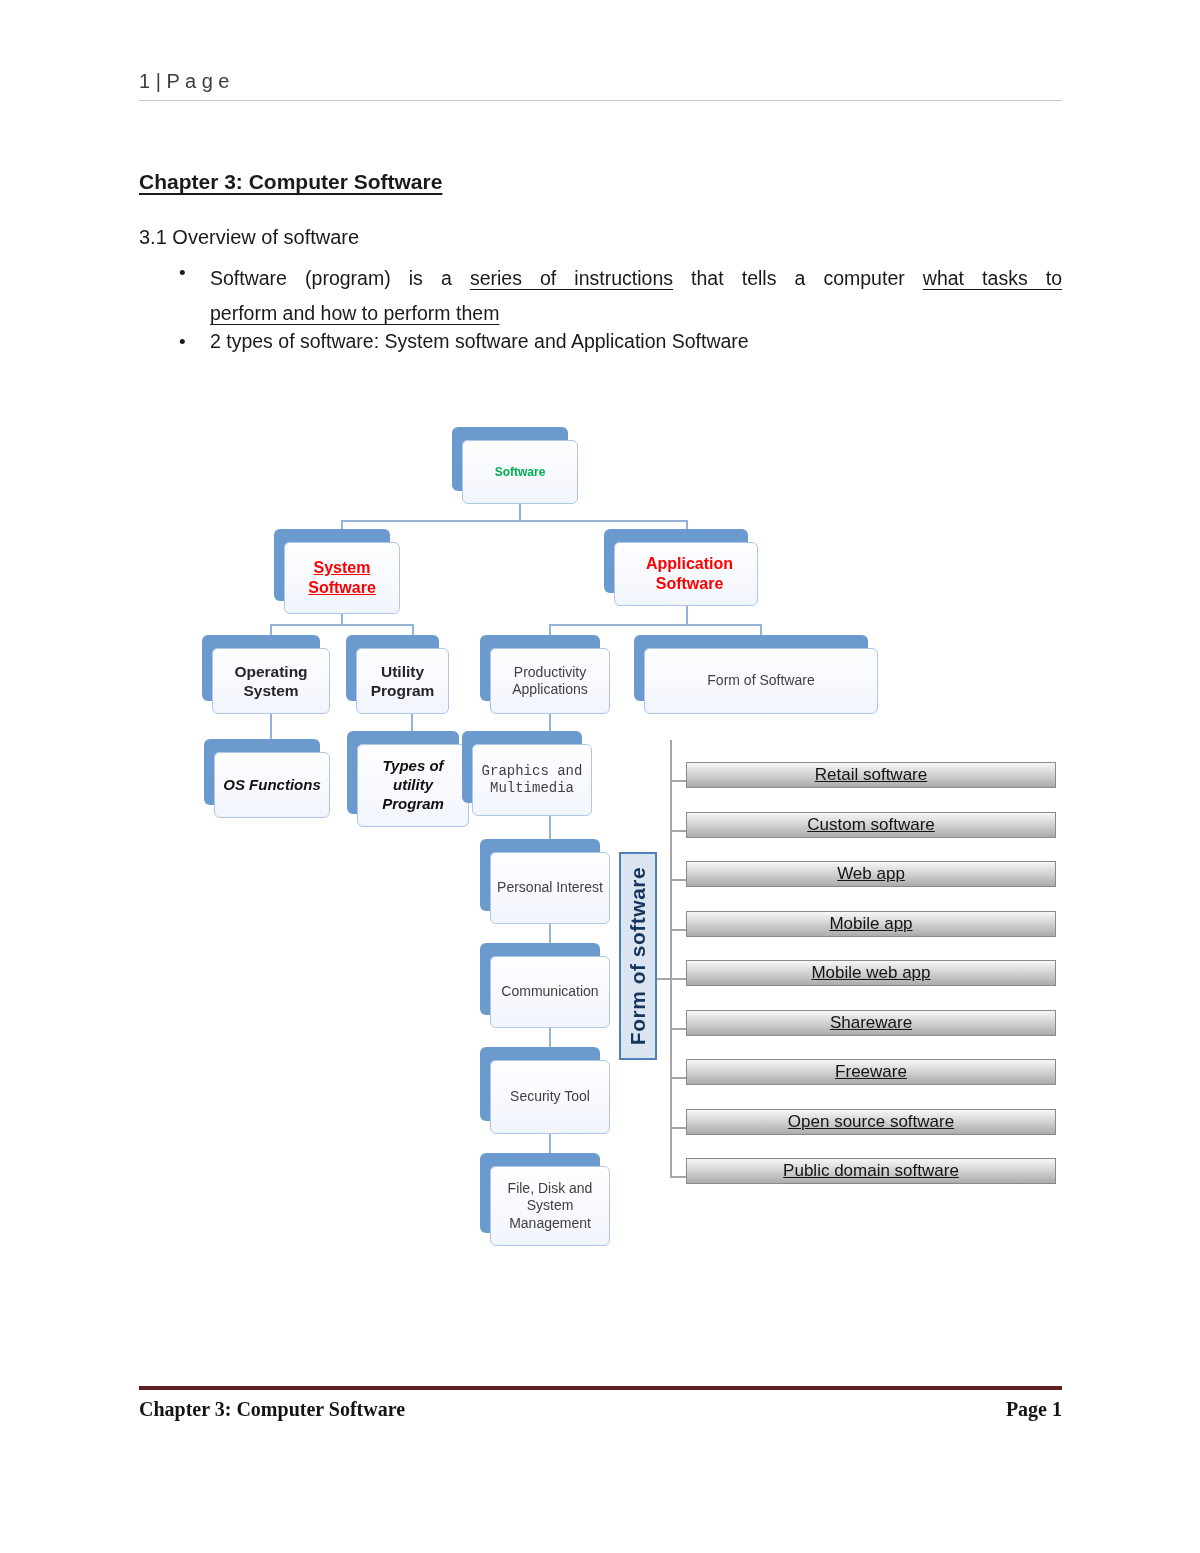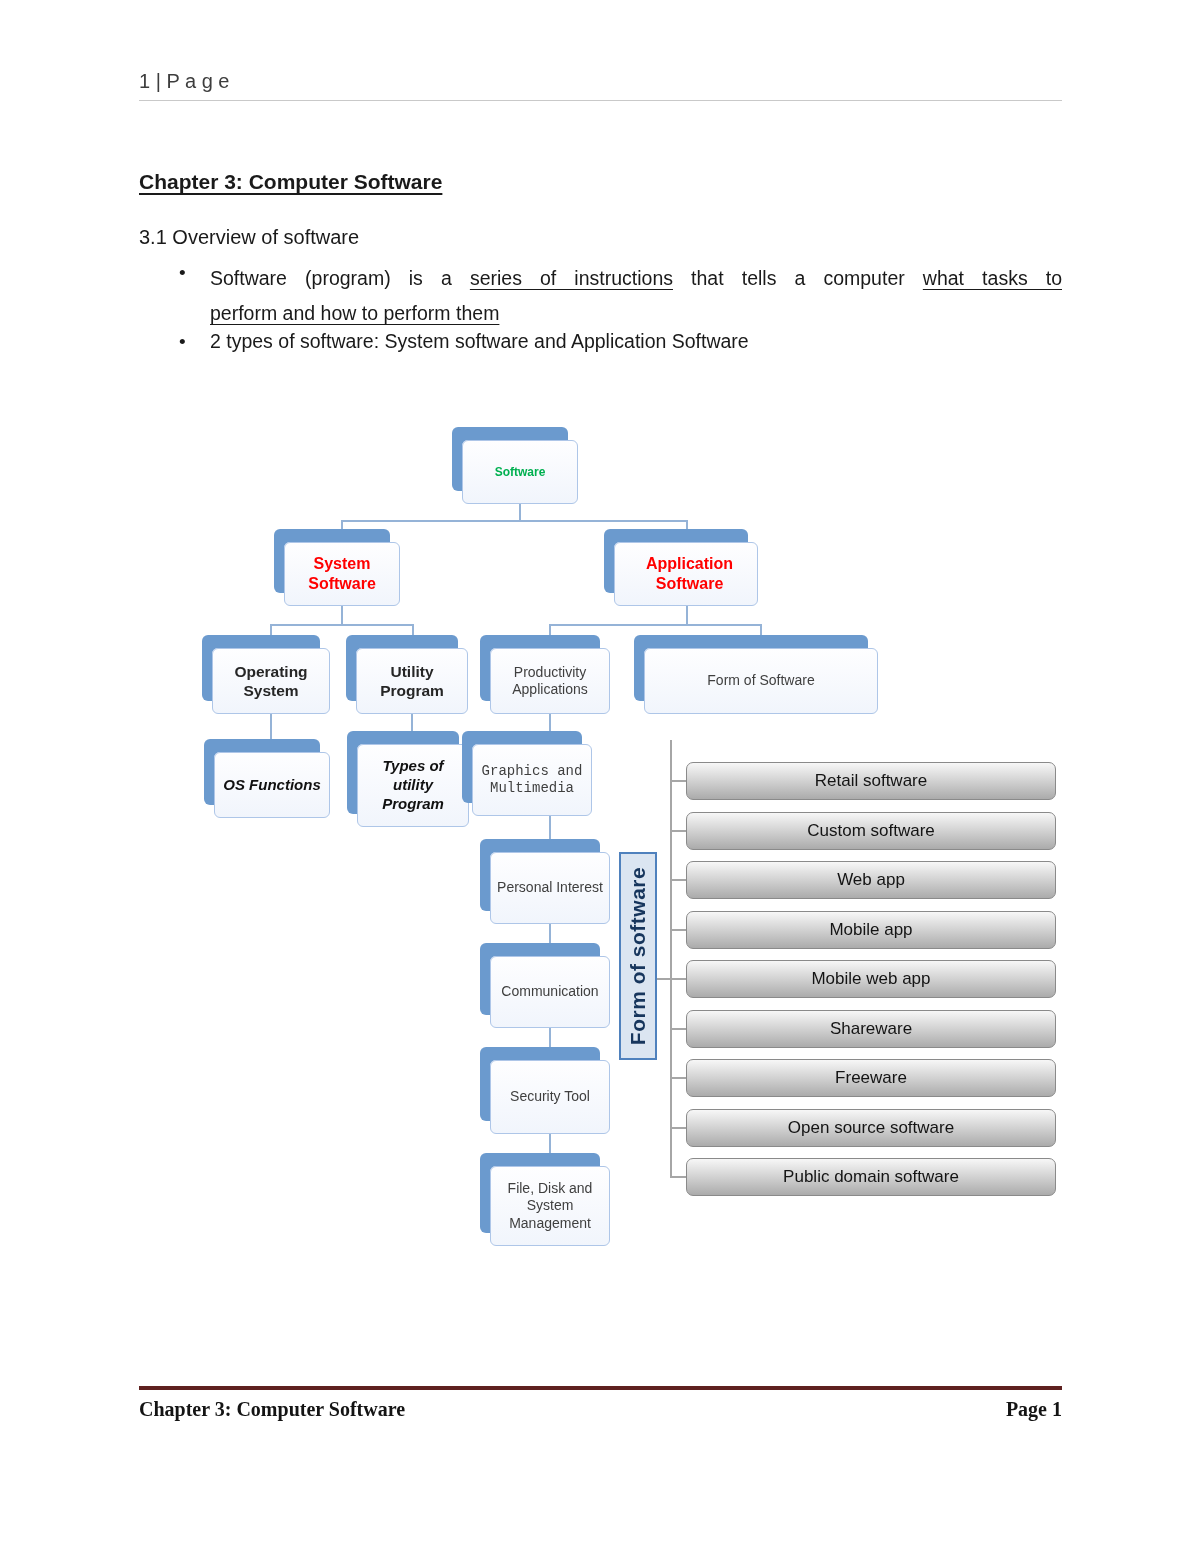--- a/index.html
+++ b/index.html
@@ -47,25 +47,25 @@
     position:absolute; left:619px; top:852px; width:38px; height:208px;
     background:#dbe5f1; border:2px solid #4f81bd;
     display:flex; align-items:center; justify-content:center;
   }
   .form-label-box span {
     transform:rotate(-90deg); white-space:nowrap;
     font-size:21px; font-weight:bold; color:#17365d; letter-spacing:0.5px;
   }
 
   .bar {
-    position:absolute; left:686px; width:370px; height:38px;
-    border:1px solid #8a8a8a; border-radius:7px;
+    position:absolute; left:686px; width:370px; height:26px;
+    border:1px solid #8a8a8a; border-radius:0;
     background:linear-gradient(180deg,#f7f7f7 0%,#d9d9d9 40%,#ababab 100%);
     display:flex; align-items:center; justify-content:center;
-    font-size:17px; color:#141414;
+    font-size:17px; color:#141414;text-decoration:underline;
   }
 
   
   .footer-rule { left:139px; top:1386px; width:923px; height:4px; background:#5f2120; }
   .page-footer {
     left:139px; top:1398px; width:923px;
     display:flex; justify-content:space-between;
     font-family:"Liberation Serif", serif; font-size:20px; font-weight:bold; color:#141414;
   }
 </style>
@@ -103,24 +103,24 @@
   <div class="conn" style="left:270px; top:714px; width:2px;  height:38px;"></div>
   <div class="conn" style="left:411px; top:714px; width:2px;  height:30px;"></div>
   <div class="conn" style="left:549px; top:714px; width:2px;  height:30px;"></div>
   <div class="conn" style="left:549px; top:816px; width:2px;  height:36px;"></div>
   <div class="conn" style="left:549px; top:924px; width:2px;  height:32px;"></div>
   <div class="conn" style="left:549px; top:1028px; width:2px; height:32px;"></div>
   <div class="conn" style="left:549px; top:1134px; width:2px; height:32px;"></div>
 </div>
 
 <div class="node lv1" style="left:462px; top:440px; width:116px; height:64px;">Software</div>
-<div class="node lv2" style="left:284px; top:542px; width:116px; height:64px;">System Software</div>
+<div class="node lv2" style="left:284px; top:542px; width:116px; height:72px;text-decoration:underline;">System Software</div>
 <div class="node lv2" style="left:614px; top:542px; width:144px; height:64px;padding-left:12px;">Application Software</div>
 <div class="node lv3b" style="left:212px; top:648px; width:118px; height:66px;">Operating System</div>
-<div class="node lv3b" style="left:356px; top:648px; width:112px; height:66px;">Utility Program</div>
+<div class="node lv3b" style="left:356px; top:648px; width:93px; height:66px;">Utility Program</div>
 <div class="node" style="left:490px; top:648px; width:120px; height:66px;">Productivity Applications</div>
 <div class="node" style="left:644px; top:648px; width:234px; height:66px;">Form of Software</div>
 <div class="node lv4i" style="left:214px; top:752px; width:116px; height:66px;">OS Functions</div>
 <div class="node lv4i" style="left:357px; top:744px; width:112px; height:83px;">Types of utility Program</div>
 <div class="node" style="left:472px; top:744px; width:120px; height:72px;font-family:Liberation Mono, monospace;">Graphics and Multimedia</div>
 <div class="node" style="left:490px; top:852px; width:120px; height:72px;">Personal Interest</div>
 <div class="node" style="left:490px; top:956px; width:120px; height:72px;">Communication</div>
 <div class="node" style="left:490px; top:1060px; width:120px; height:74px;">Security Tool</div>
 <div class="node" style="left:490px; top:1166px; width:120px; height:80px;">File, Disk and System Management</div>
 

